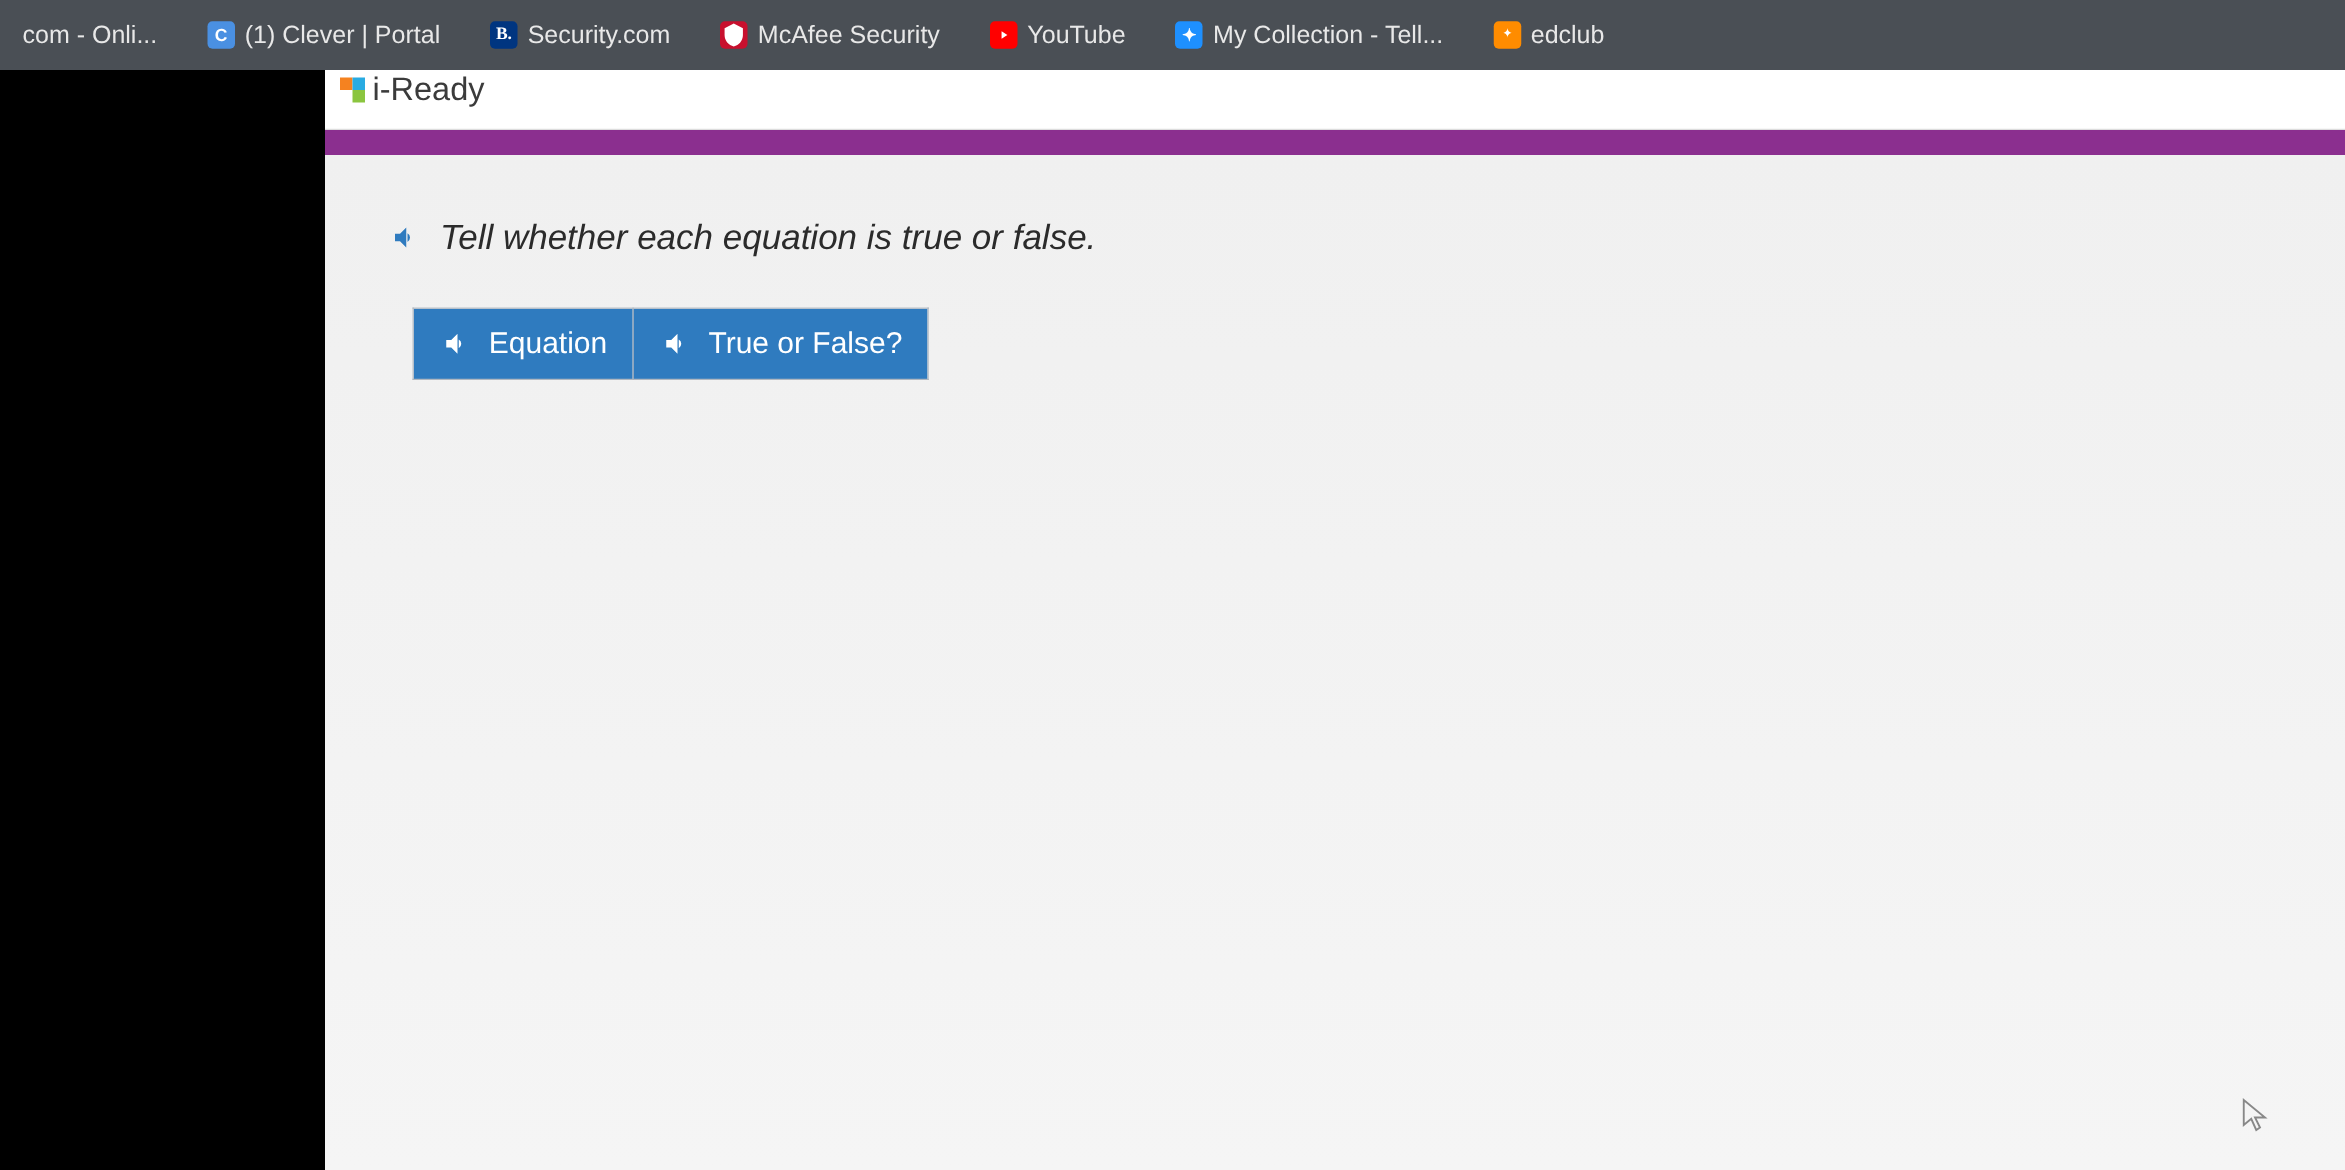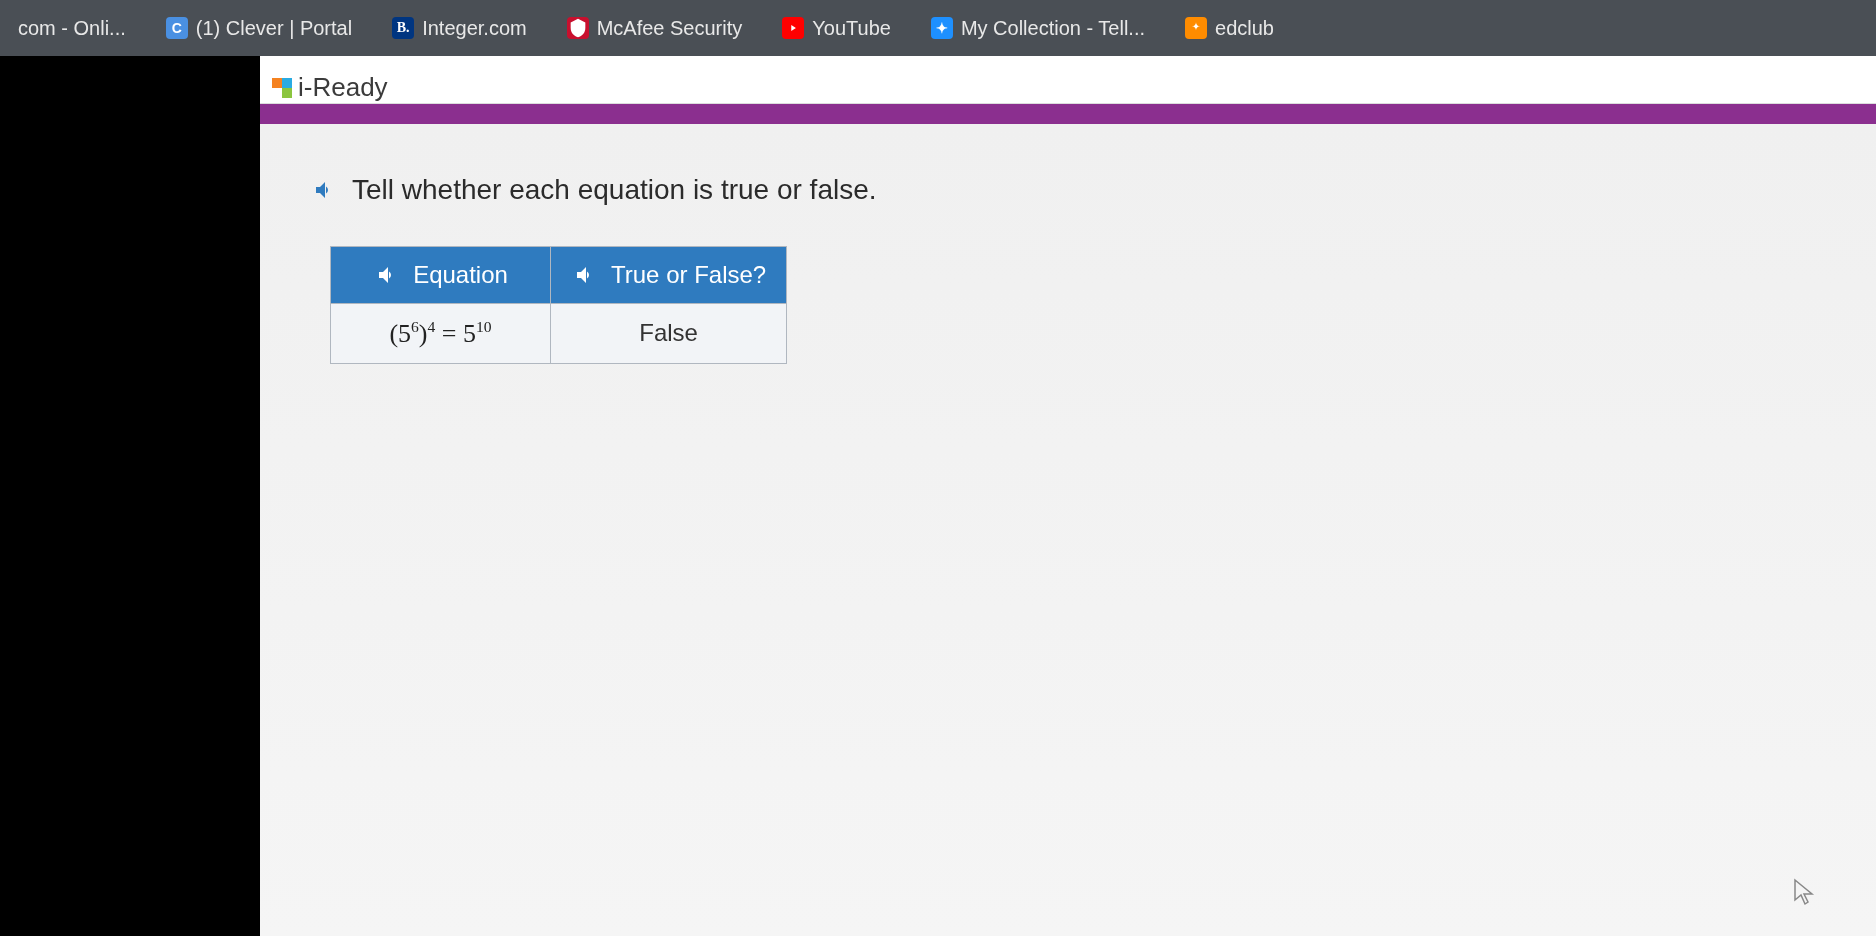--- a/index.html
+++ b/index.html
@@ -60,21 +60,21 @@
     top: 56px;
     bottom: 0;
     background: #fff;
     display: flex;
     flex-direction: column;
   }
   .iready-header {
     height: 48px;
     background: #ffffff;
     display: flex;
-    align-items: flex-end;
+    align-items: flex-start;
     padding: 0 12px;
     border-bottom: 1px solid #ddd;
   }
   .iready-logo {
     display: flex;
     align-items: center;
     gap: 6px;
     font-size: 26px;
     color: #3b3b3b;
     font-weight: 500;
@@ -121,20 +121,21 @@
     padding: 50px 40px;
     position: relative;
   }
 
   .prompt-row {
     display: flex;
     align-items: center;
     gap: 14px;
     margin-bottom: 40px;
     margin-left: 10px;
+    font-style: italic;
   }
   .speaker-btn {
     width: 28px;
     height: 28px;
     cursor: pointer;
     display:flex;
     align-items:center;
     justify-content:center;
   }
   .speaker-btn svg { width:24px; height:24px; fill:#2f7bbf; }
@@ -246,21 +247,21 @@
 <div class="tab-bar">
   <div class="tab">
     <span>com - Onli...</span>
   </div>
   <div class="tab">
     <span class="favicon fav-c">C</span>
     <span>(1) Clever | Portal</span>
   </div>
   <div class="tab">
     <span class="favicon fav-b">B.</span>
-    <span>Integer.com</span>
+    <span>Security.com</span>
   </div>
   <div class="tab">
     <span class="favicon fav-m">
       <svg viewBox="0 0 24 24">
           <path fill="#fff" d="M12 2 4 6v6c0 5 3.5 9 8 10 4.5-1 8-5 8-10V6l-8-4z"></path>
         </svg>
     </span>
     <span>McAfee Security</span>
   </div>
   <div class="tab">
@@ -329,26 +330,20 @@
                 <svg viewBox="0 0 24 24">
                     <path d="M4 9v6h4l5 5V4L8 9H4zm12 3a4 4 0 0 0-2-3.5v7A4 4 0 0 0 16 12z"></path>
                   </svg>
               </div>
               <span>True or False?</span>
             </div>
           </th>
         </tr>
       </thead>
       <tbody>
-        <tr>
-          <td>
-            <span class="math">(5<sup>6</sup>)<sup>4</sup> = 5<sup>10</sup></span>
-          </td>
-          <td>False</td>
-        </tr>
       </tbody>
     </table>
 
     <div class="cursor">
       <svg viewBox="0 0 24 28">
           <path d="M3 2 L3 22 L9 17 L13 26 L16 24 L12 16 L20 16 Z"></path>
         </svg>
     </div>
   </div>
 </div>

